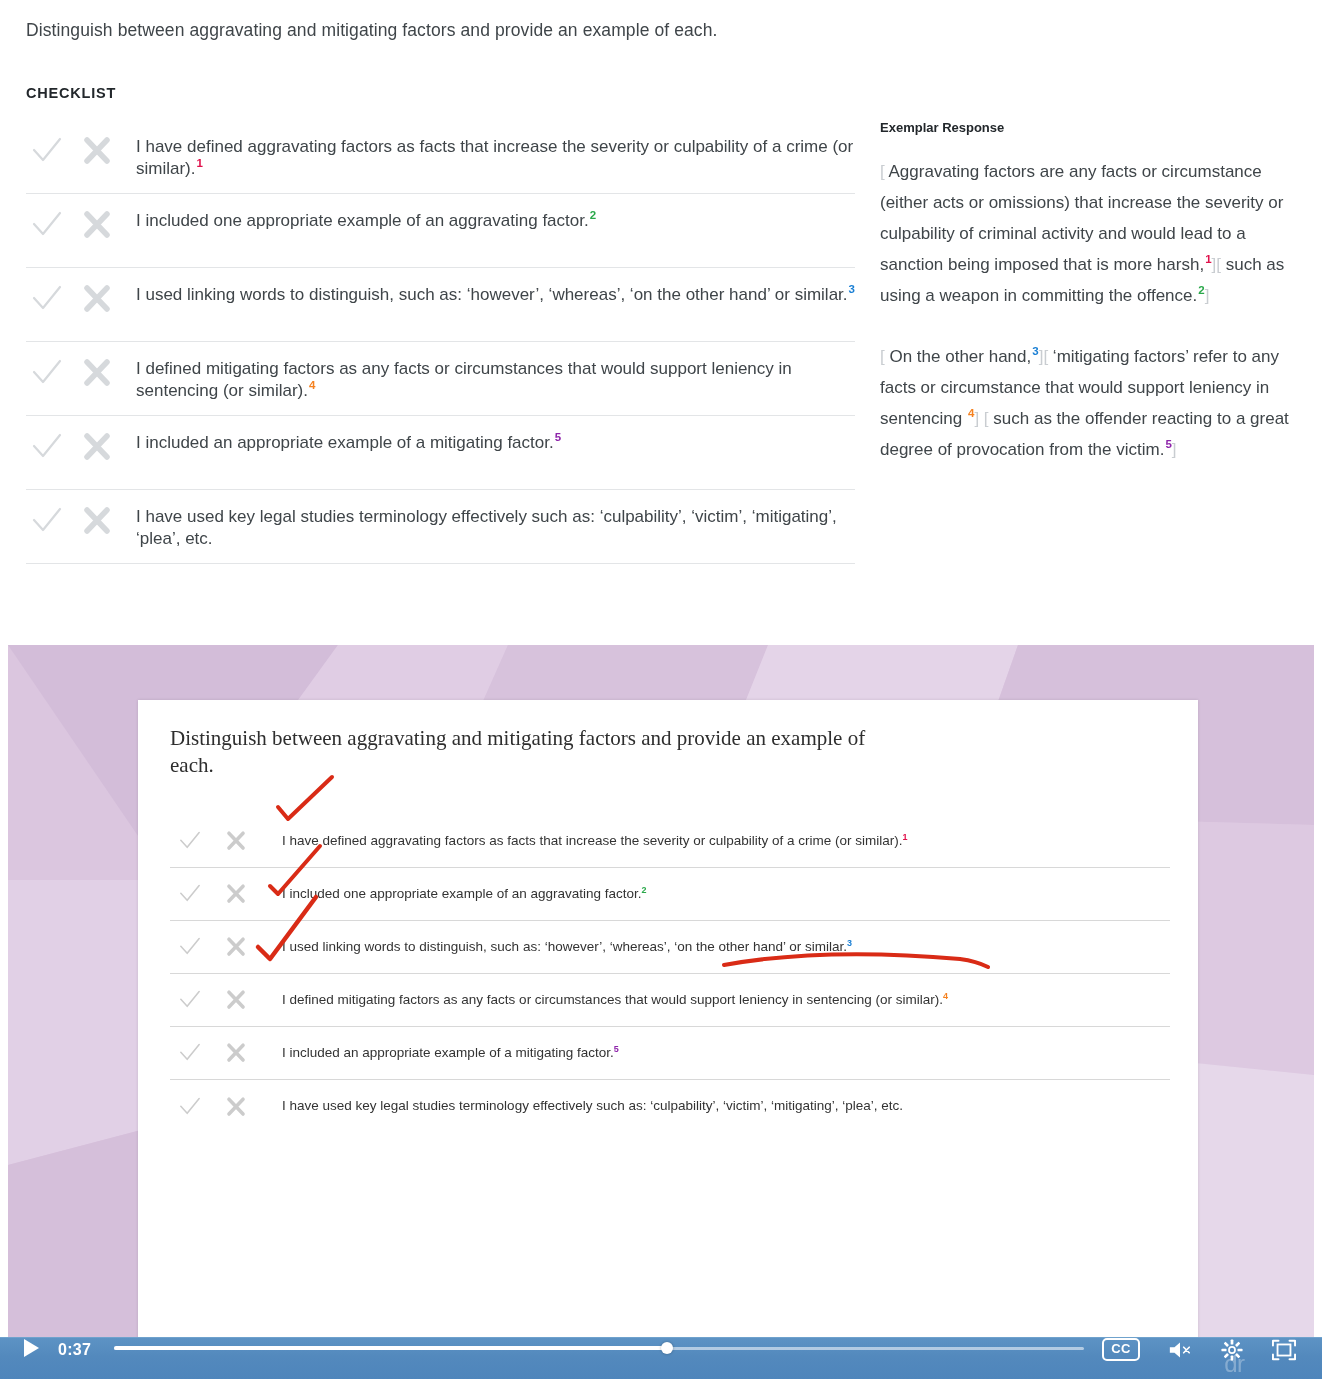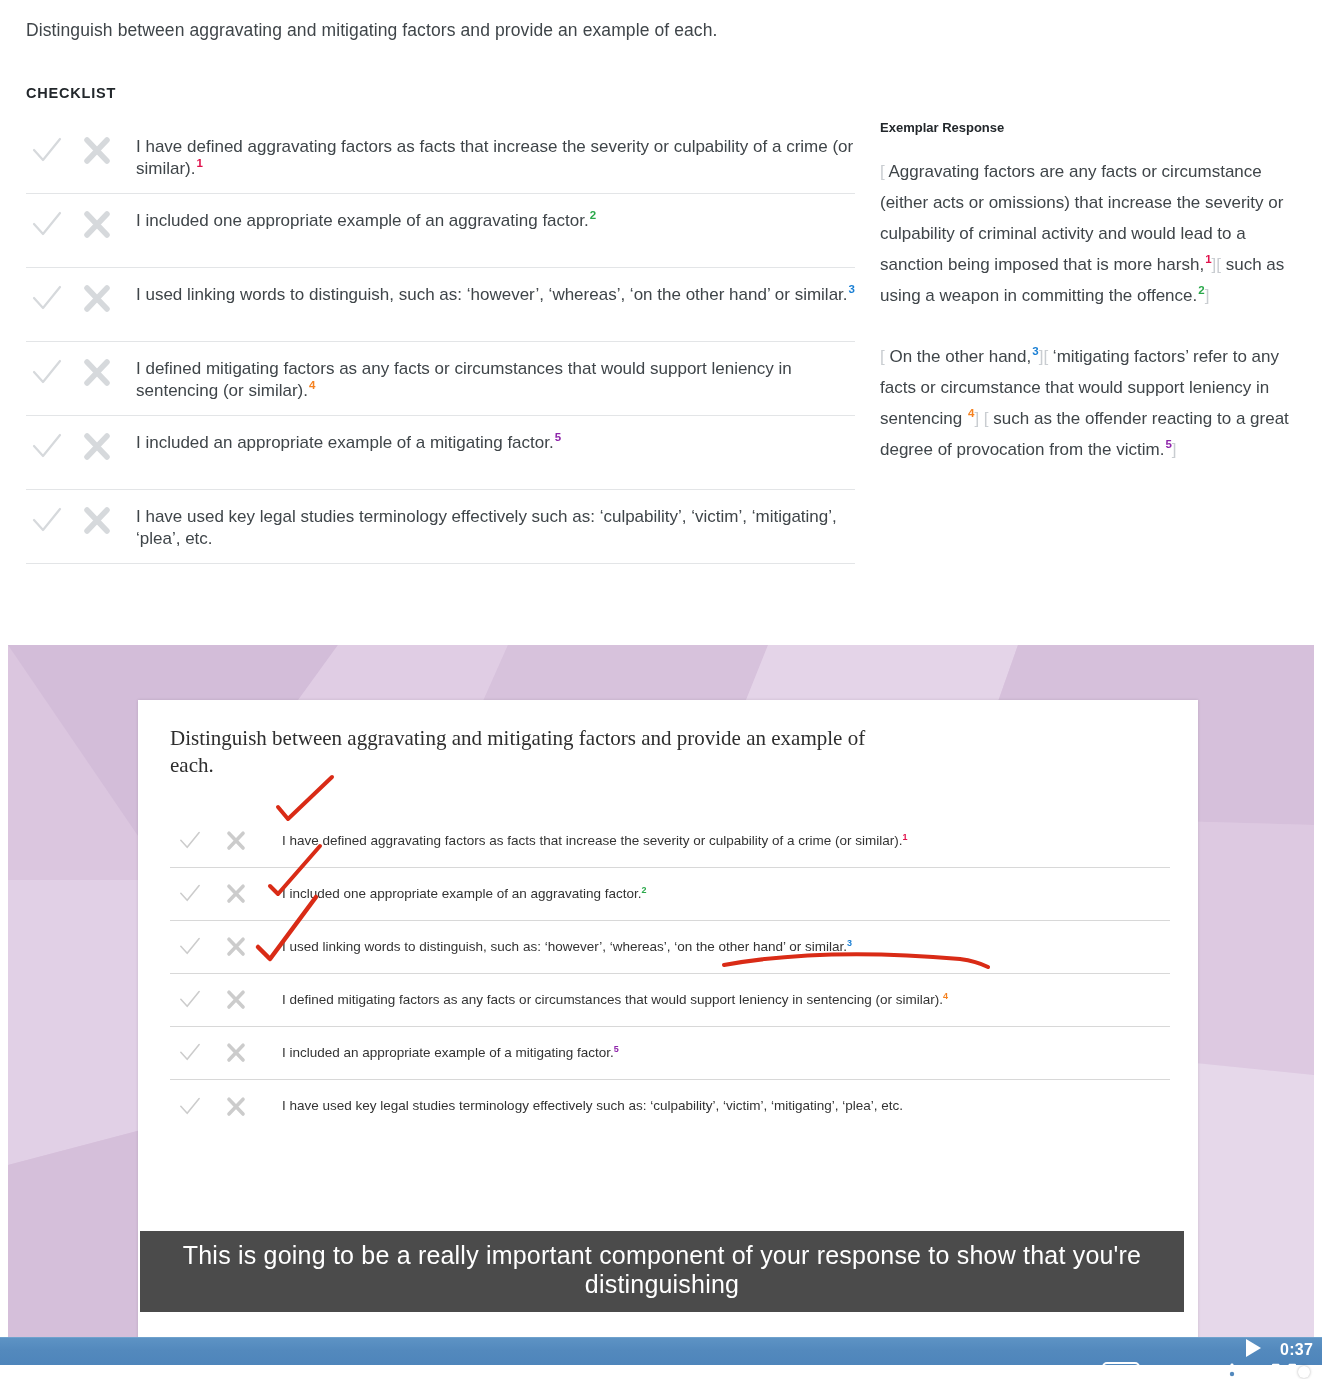--- a/index.html
+++ b/index.html
@@ -178,26 +178,25 @@
     font-size: 25px;
     line-height: 1.14;
     letter-spacing: .2px;
   }
 
   
   .ctrl {
     position: absolute;
     left: 0; top: 1337px;
     width: 1322px;
-    height: 28px;
+    height: 42px;
     background: linear-gradient(180deg,#5d93c4 0%,#5389bd 45%,#4e85bb 100%);
     display: flex;
-    align-items: flex-end;
+    align-items: flex-start;
     border-top: 1px solid #6fa2cd;
-    flex-direction: column;
   }
   .ctrl-left {
     display: flex; align-items: center;
     padding-left: 22px; gap: 18px;
     flex: 0 0 auto;
   }
   .play-btn { width: 18px; height: 20px; }
   .time {
     color: #ffffff;
     font-size: 16px;
@@ -524,21 +523,20 @@
                   </svg>
                 </span>
             </div>
             <div class="sl-text"><span>I have used key legal studies terminology effectively such as: ‘culpability’, ‘victim’, ‘mitigating’, ‘plea’, etc.</span></div>
           </div>
 
         </div>
       </div>
     </div>
 
-    <div class="caption-bar" style="top:591px; left:140px;">This is going to be a really important component of your response to show that you're distinguishing</div>
 
   </div>
 
   <div class="ctrl">
     <div class="ctrl-left">
       <span>
         <svg class="play-btn" viewBox="0 0 18 20">
             <polygon points="2,1 17,10 2,19" fill="#ffffff"></polygon>
           </svg>
       </span>

